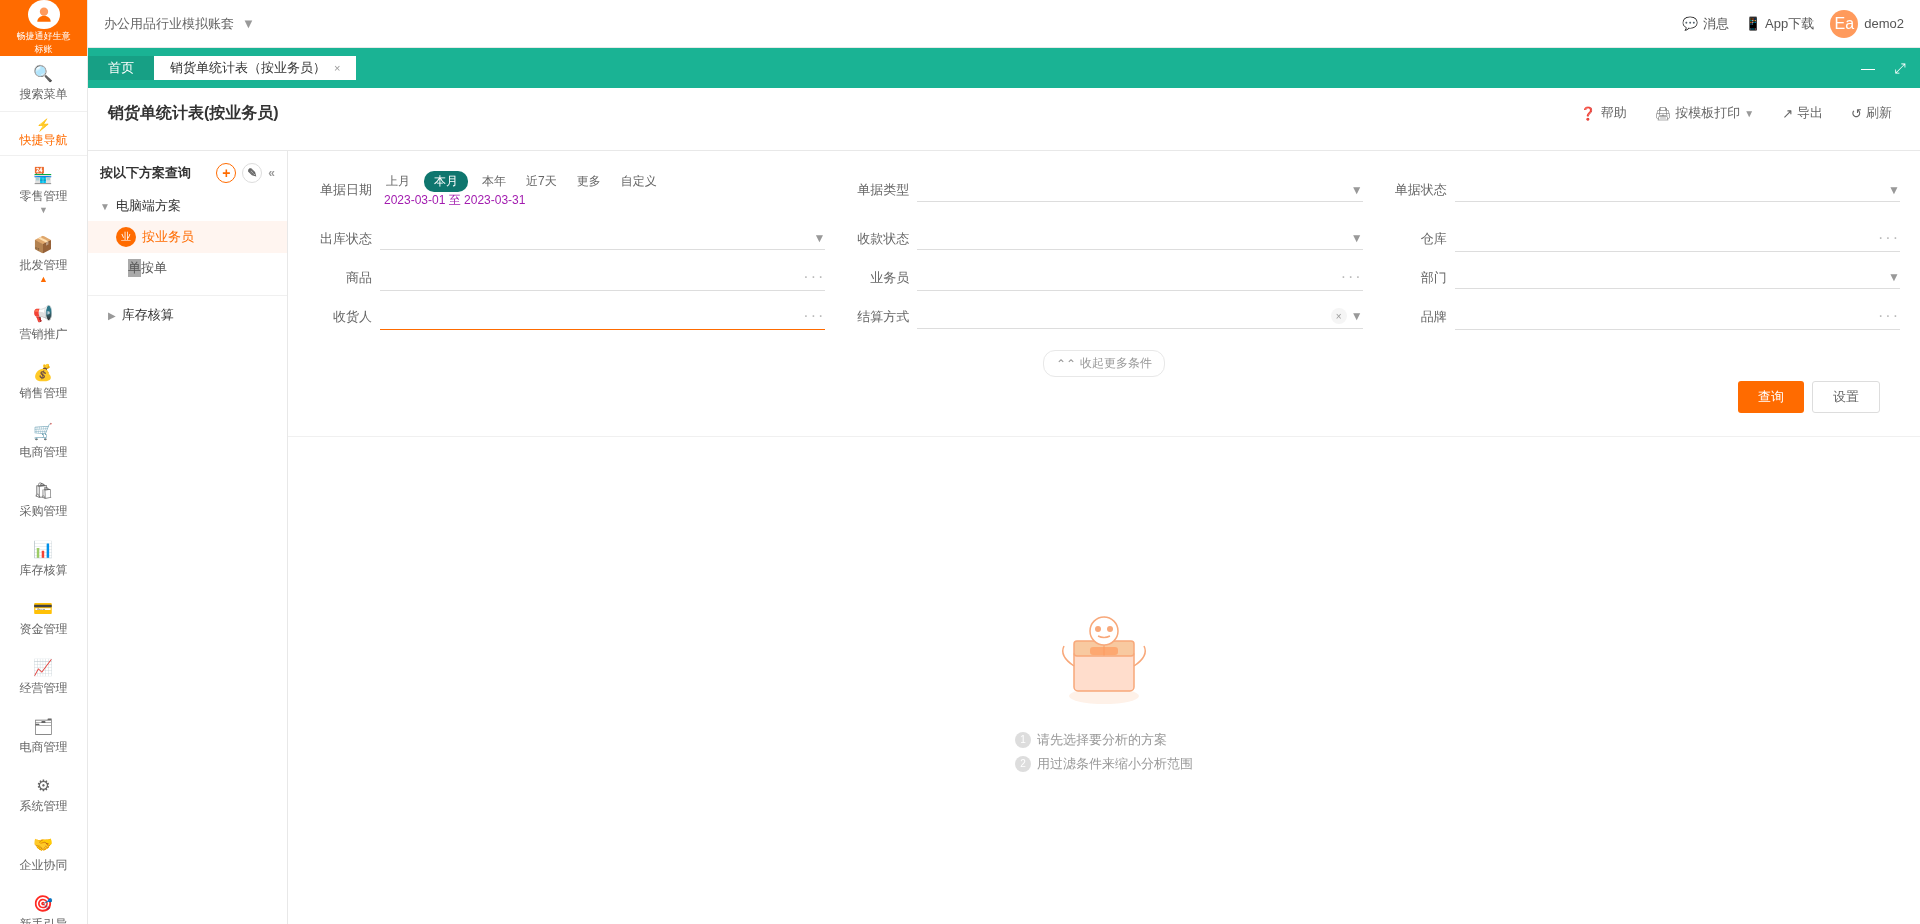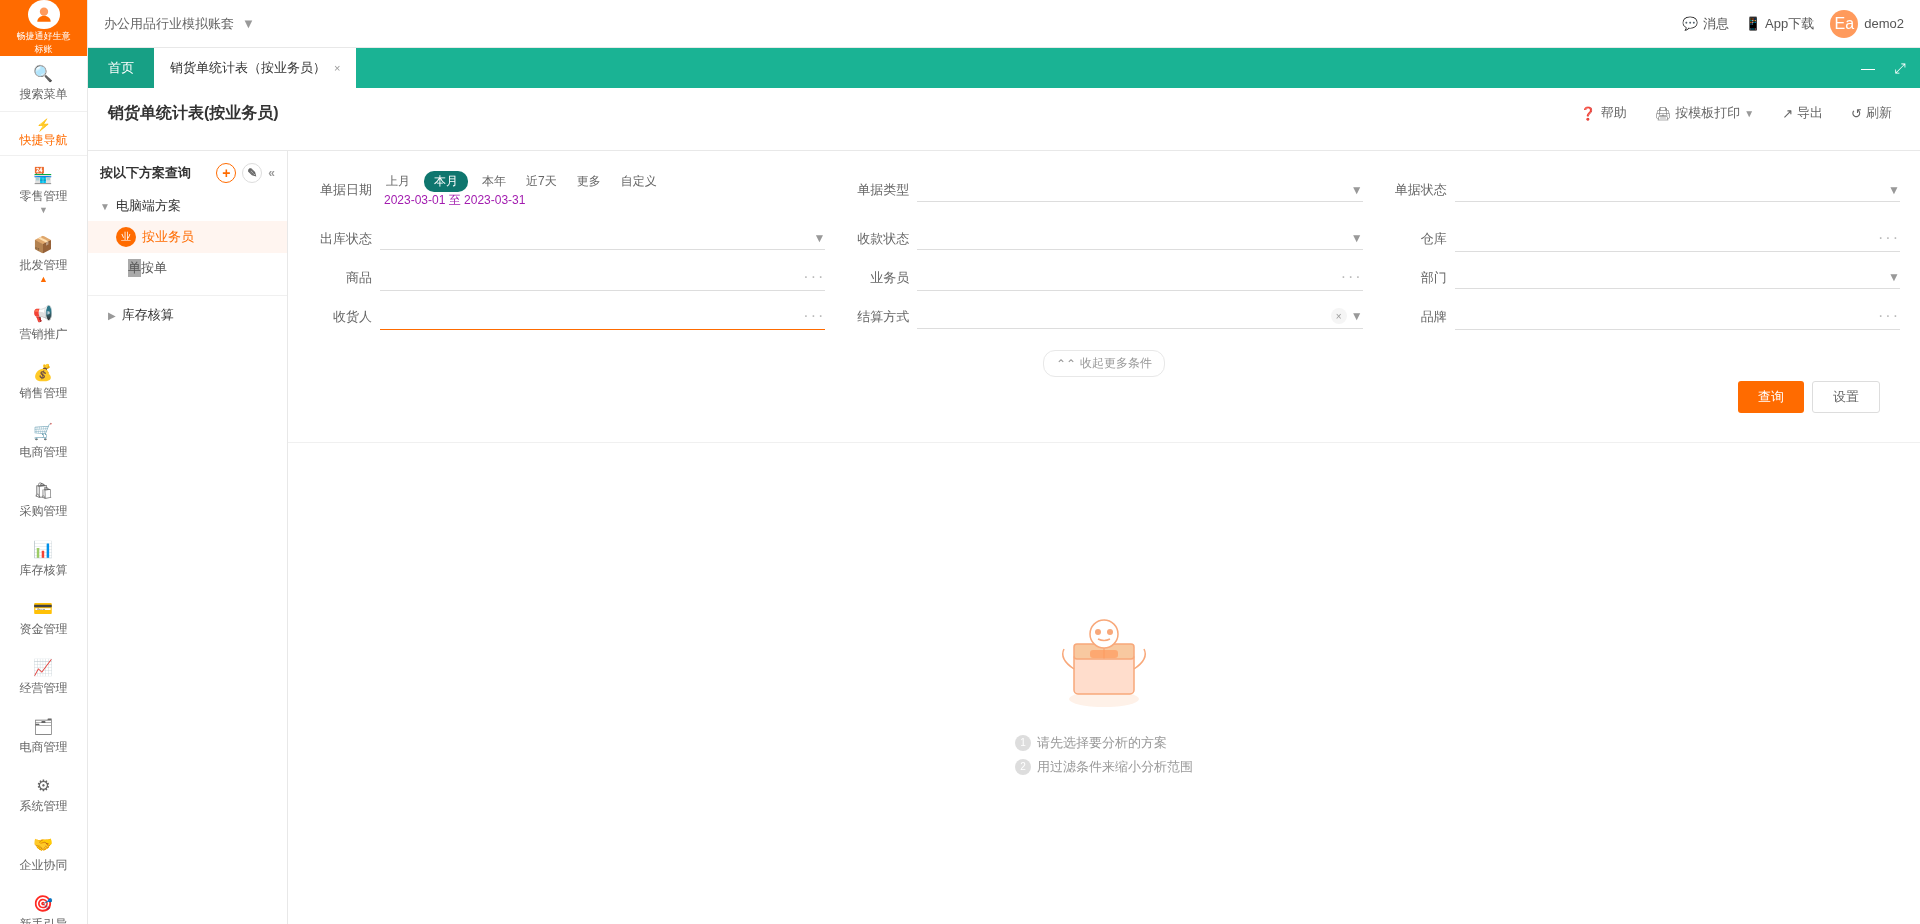--- a/index.html
+++ b/index.html
@@ -124,21 +124,21 @@
 
     
     .tabbar {
       height: 40px;
       background: #1ab394;
       display: flex;
       align-items: center;
       padding: 0 0;
     }
     .tab-item {
-      height: 40px;
+      height: 24px;
       padding: 0 16px;
       display: flex;
       align-items: center;
       gap: 8px;
       cursor: pointer;
       font-size: 13px;
       color: rgba(255,255,255,0.8);
     }
     .tab-item.active {
       background: #fff;
@@ -286,21 +286,21 @@
     
     .right-panel {
       flex: 1;
       background: #fff;
       padding: 0;
       overflow: hidden;
       display: flex;
       flex-direction: column;
     }
     .filter-section {
-      padding: 16px 20px 17px;
+      padding: 16px 20px 11px;
       border-bottom: 1px solid #f0f0f0;
       background: #fff;
     }
     .date-filter {
       display: flex;
       align-items: center;
       gap: 8px;
     }
     .date-tab {
       font-size: 12px;

